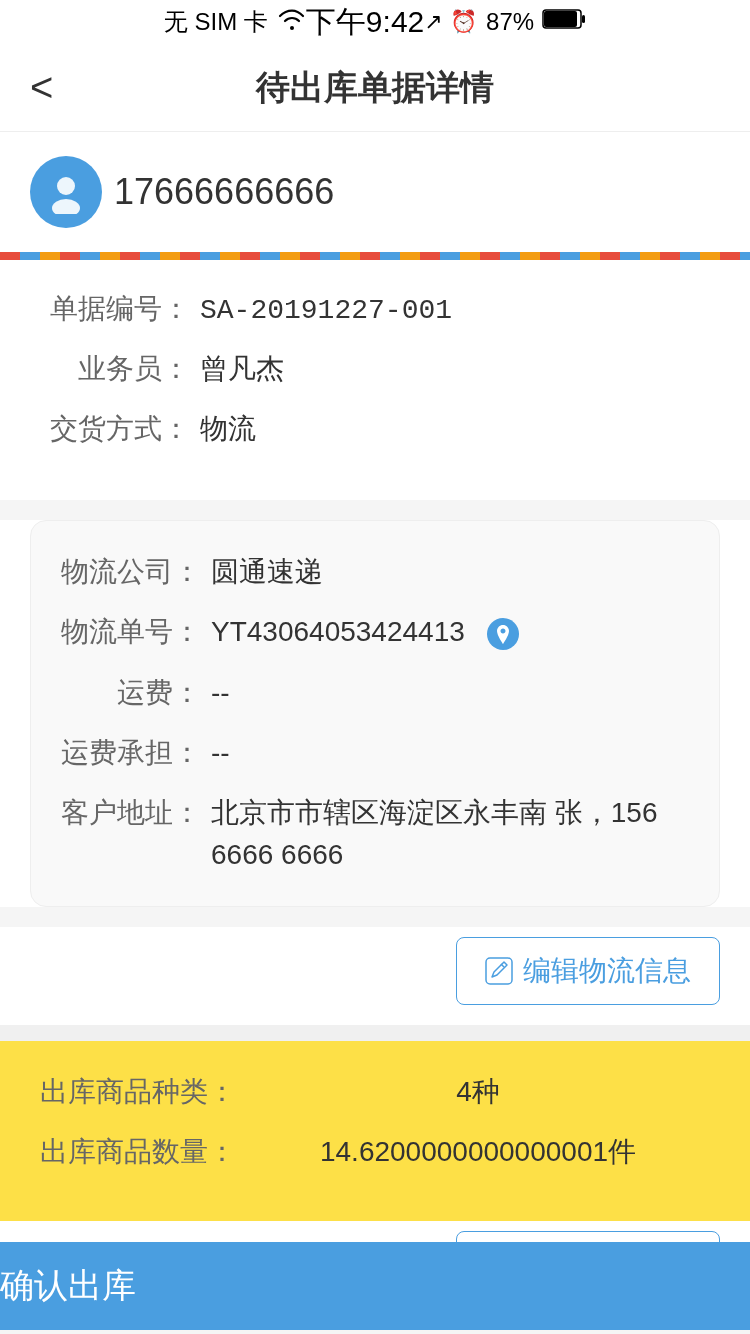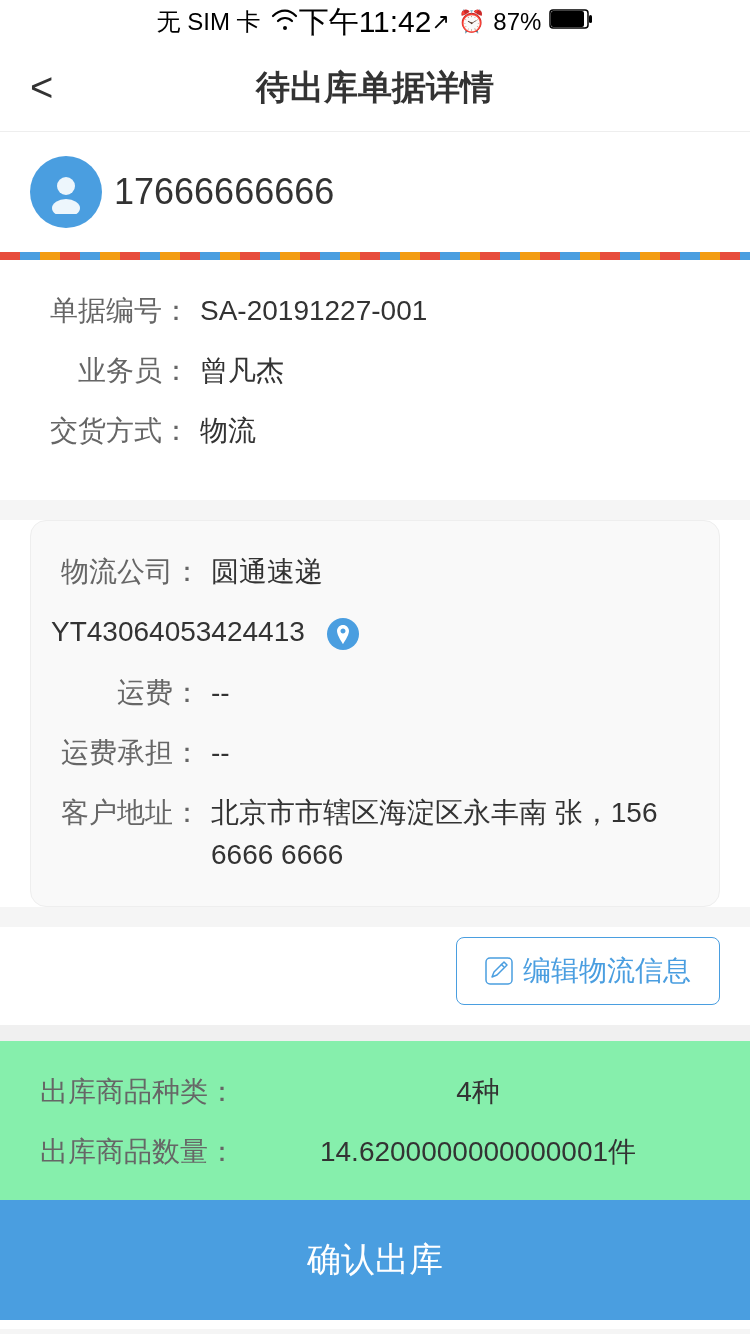--- a/index.html
+++ b/index.html
@@ -91,20 +91,21 @@
     
     .info-section {
       background: #fff;
       padding: 30px 40px;
     }
     .info-row {
       display: flex;
       margin-bottom: 18px;
       font-size: 28px;
       line-height: 1.5;
+      font-family: Liberation Mono, monospace;
     }
     .info-label {
       color: #666;
       min-width: 160px;
       text-align: right;
       padding-right: 10px;
     }
     .info-value {
       color: #333;
       flex: 1;
@@ -168,21 +169,21 @@
 
     
     .section-separator {
       width: 750px;
       height: 16px;
       background: #f0f0f0;
     }
 
     
     .stats-section {
-      background: #86efac;
+      background: #fde047;
       padding: 30px 40px;
     }
     .stats-row {
       display: flex;
       margin-bottom: 18px;
       font-size: 28px;
       line-height: 1.5;
     }
     .stats-label {
       color: #666;
@@ -219,27 +220,27 @@
     
     .bottom-space {
       flex: 1;
       background: #f5f5f5;
       min-height: 200px;
     }
 
     
     .confirm-btn-area {
       position: fixed;
-      bottom: 14px;
+      bottom: 4px;
       width: 750px;
       background: #4a9ee0;
-      height: 120px;
-      display: flex;
-      align-items: center;
-      justify-content: center;
+      height: 88px;
+      display: flex;
+      align-items: center;
+      justify-content: flex-start;
       cursor: pointer;
     }
     .confirm-btn-text {
       font-size: 34px;
       color: #fff;
       font-weight: 500;
     }
   </style>
 </head>
 <body>
@@ -248,21 +249,21 @@
   <div class="status-bar-left">
     <span>无 SIM 卡</span>
     <span>
       <svg width="28" height="22" viewBox="0 0 28 22" fill="none">
         <path d="M14 18a2 2 0 1 1 0 4 2 2 0 0 1 0-4z" fill="#000"></path>
         <path d="M7 13c1.9-1.9 4.4-3 7-3s5.1 1.1 7 3" stroke="#000" stroke-width="2.2" fill="none" stroke-linecap="round"></path>
         <path d="M2 8c3.3-3.3 7.7-5.3 12-5.3S21.7 4.7 25 8" stroke="#000" stroke-width="2.2" fill="none" stroke-linecap="round"></path>
       </svg>
     </span>
   </div>
-  <div class="status-bar-center">下午11:42</div>
+  <div class="status-bar-center">下午9:42</div>
   <div class="status-bar-right">
     <span style="font-size:22px;">↗</span>
     <span style="font-size:22px;">⏰</span>
     <span>87%</span>
     <span>
       <svg width="44" height="22" viewBox="0 0 44 22">
         <rect x="1" y="2" width="38" height="18" rx="3" ry="3" stroke="#000" stroke-width="1.5" fill="none"></rect>
         <rect x="2" y="3" width="33" height="16" rx="2" ry="2" fill="#000"></rect>
         <rect x="40" y="7" width="3" height="8" rx="1.5" fill="#000"></rect>
       </svg>
@@ -302,20 +303,21 @@
   </div>
 </div>
 
 <div style="background:#fff; padding: 0 0 0 0;">
   <div class="card-section">
     <div class="card-row">
       <span class="card-label">物流公司：</span>
       <span class="card-value">圆通速递</span>
     </div>
     <div class="card-row">
+      <span class="card-label">物流单号：</span>
       <span class="card-value">
         <span>YT43064053424413</span>
         <span class="location-icon">
           <svg width="34" height="34" viewBox="0 0 34 34" fill="none">
             <circle cx="17" cy="17" r="16" fill="#4a9ee0"></circle>
             <path d="M17 8c-3.3 0-6 2.7-6 6 0 4.5 6 13 6 13s6-8.5 6-13c0-3.3-2.7-6-6-6zm0 8.5c-1.4 0-2.5-1.1-2.5-2.5S15.6 11.5 17 11.5s2.5 1.1 2.5 2.5S18.4 16.5 17 16.5z" fill="#fff"></path>
           </svg>
         </span>
       </span>
     </div>

